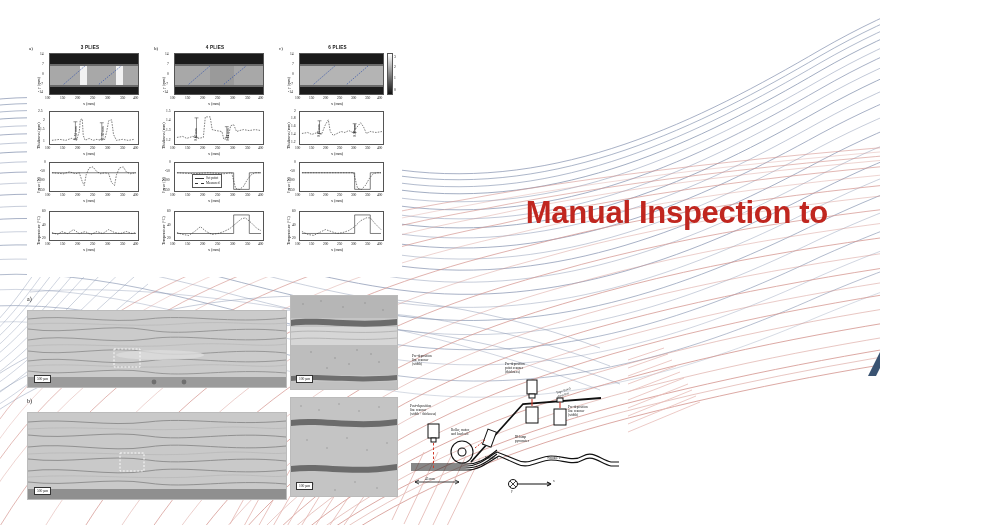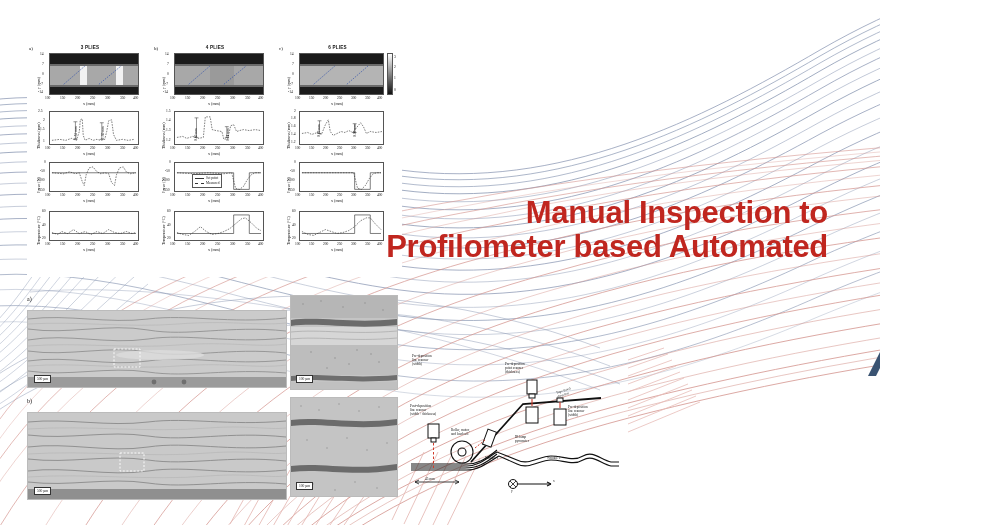--- a/index.html
+++ b/index.html
@@ -180,21 +180,20 @@
         <path d="M 628,400 L 684,378"></path>
       <path d="M 628,408 L 688,384"></path>
         <path d="M 628,416 L 692,390"></path>
       <path d="M 628,424 L 696,396"></path>
         <path d="M 628,432 L 700,402"></path>
     </g>
   </svg>
 
   <div class="title-block">
     <div class="title-line">Manual Inspection to</div>
-    <div class="title-line">Profilometer based Automated</div>
   </div>
 
   <svg class="logo" viewBox="0 0 92 42">
     <path d="M2,40 L20,4 L30,4 L30,40 L22,40 L22,16 L10,40 Z" fill="#3A5372"></path>
     <path d="M34,4 L50,4 L68,21 L50,38 L34,38 L52,21 Z" fill="#B5332B"></path>
     <path d="M58,4 L72,4 L90,21 L72,38 L58,38 L76,21 Z" fill="#B5332B"></path>
   </svg>
 
   <div class="fig-top">
 

